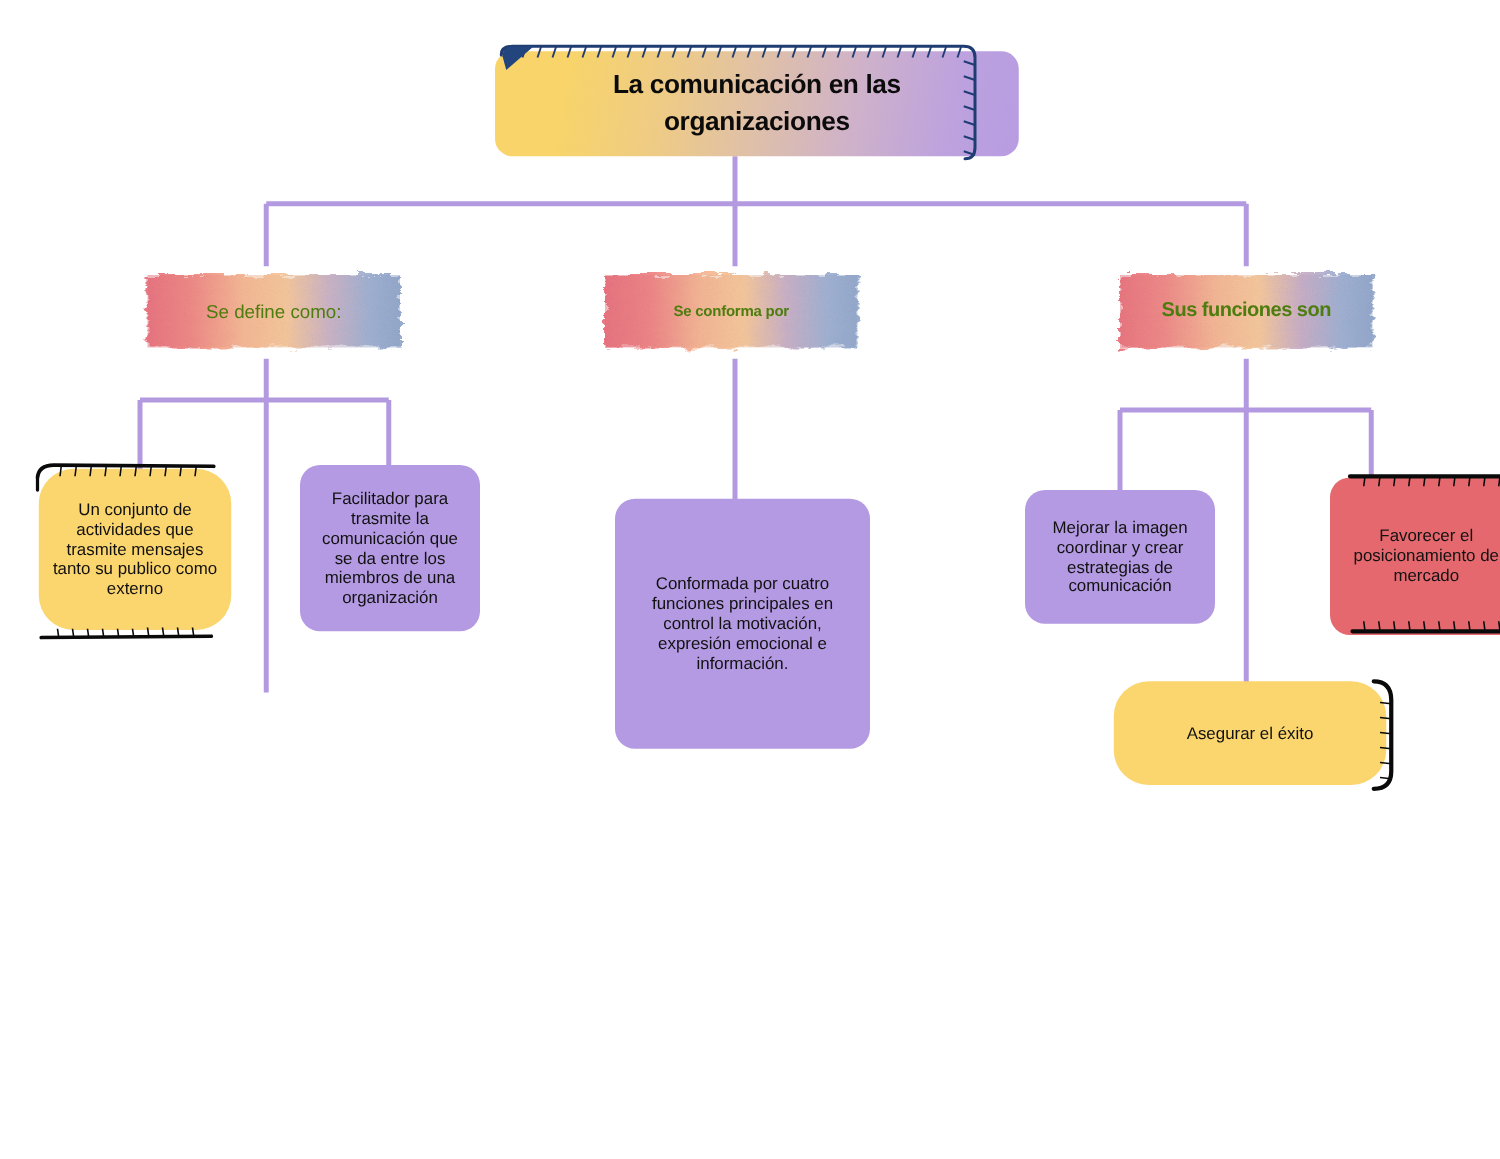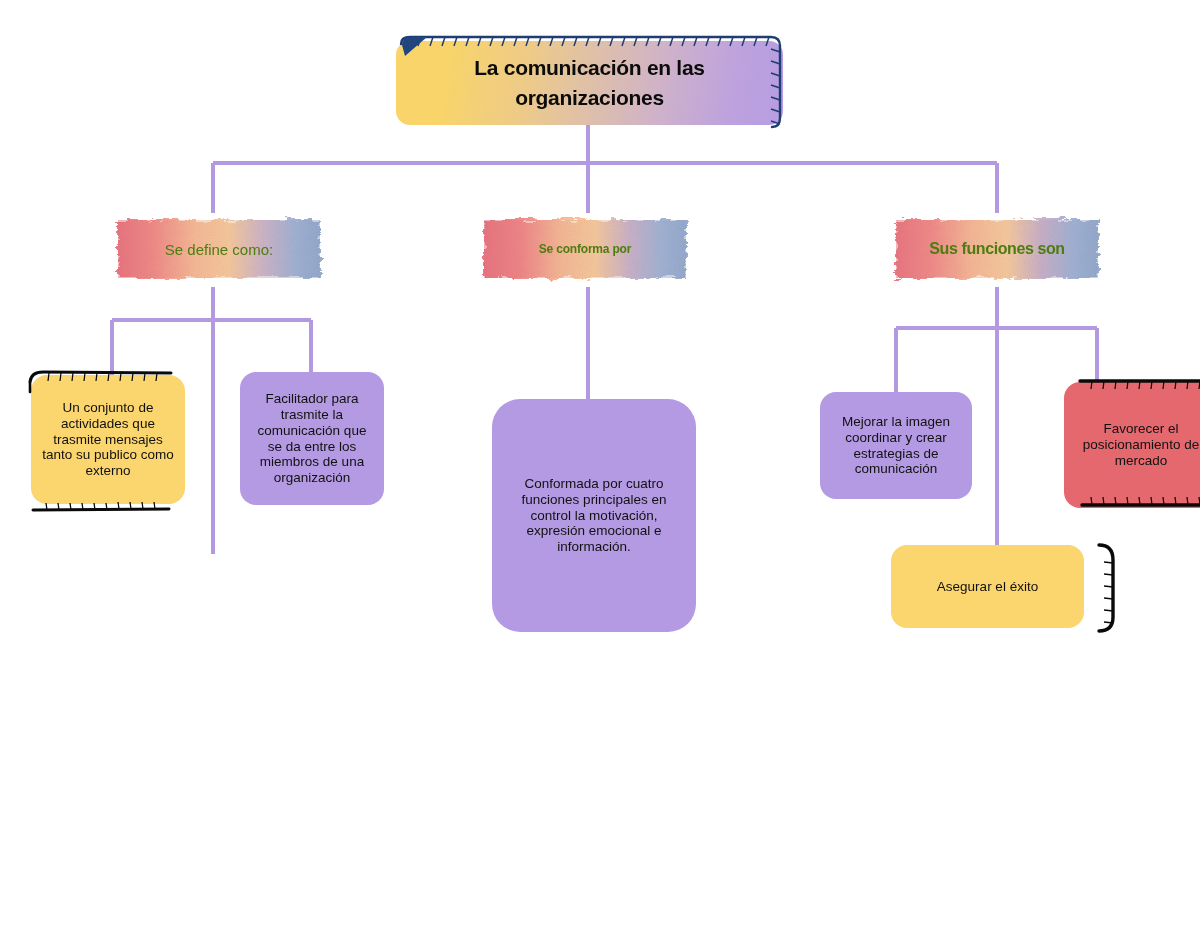--- a/index.html
+++ b/index.html
@@ -50,21 +50,21 @@
     margin: 0;
   }
   .node p + p {
     margin-top: 12px;
   }
 
   
   #node-root {
     left: 396px;
     top: 41px;
-    width: 387px;
+    width: 419px;
     height: 84px;
     border-radius: 14px;
     background: linear-gradient(100deg,
         #f8d46a 0%, #f8d46a 14%, #eecb86 33%,
         #dfc0a8 50%, #cfb2c9 68%, #bda2de 86%, #b79ce2 100%);
     font-size: 21px;
     font-weight: bold;
     letter-spacing: -0.3px;
     line-height: 1.42;
     color: #0b0b0b;
@@ -107,38 +107,38 @@
   }
   #banner-0 .blabel { font-size: 15px; font-weight: normal; }
   #banner-1 .blabel { font-size: 12px; font-weight: bold; letter-spacing: -0.2px; }
   #banner-2 .blabel { font-size: 16px; font-weight: bold; letter-spacing: -0.4px; }
 
   
   .card {
     font-size: 13.5px;
     z-index: 3;
   }
-  .card.yellow { background: #fbd56d; }
+  .card.yellow { background: #fbd56d; border-radius: 28px; }
   .card.purple { background: #b49ae2; }
   .card.red    { background: #e4686e; }
 
   
   .sketch {
     position: absolute;
     pointer-events: none;
   }
 
   
   #card-def-1  { left: 31px;  top: 375px; width: 154px; height: 129px; }
   #card-def-2  { left: 240px; top: 372px; width: 144px; height: 133px; }
   #card-def-3  { left: 124px; top: 552px; width: 213px; height: 112px; }
-  #card-conf-1 { left: 492px; top: 399px; width: 204px; height: 233px; border-radius: 28px; }
+  #card-conf-1 { left: 492px; top: 399px; width: 204px; height: 200px; }
   #card-func-1 { left: 820px; top: 392px; width: 152px; height: 107px; }
   #card-func-2 { left: 1064px; top: 382px; width: 154px; height: 126px; }
-  #card-func-3 { left: 891px; top: 545px; width: 193px; height: 83px; }
+  #card-func-3 { left: 891px; top: 545px; width: 218px; height: 83px; }
 
   #banner-0 { left: 112px; top: 211px; }
   #banner-1 { left: 478px; top: 211px; }
   #banner-2 { left: 890px; top: 211px; }
 </style>
 </head>
 <body>
 
 <div id="canvas">
 

